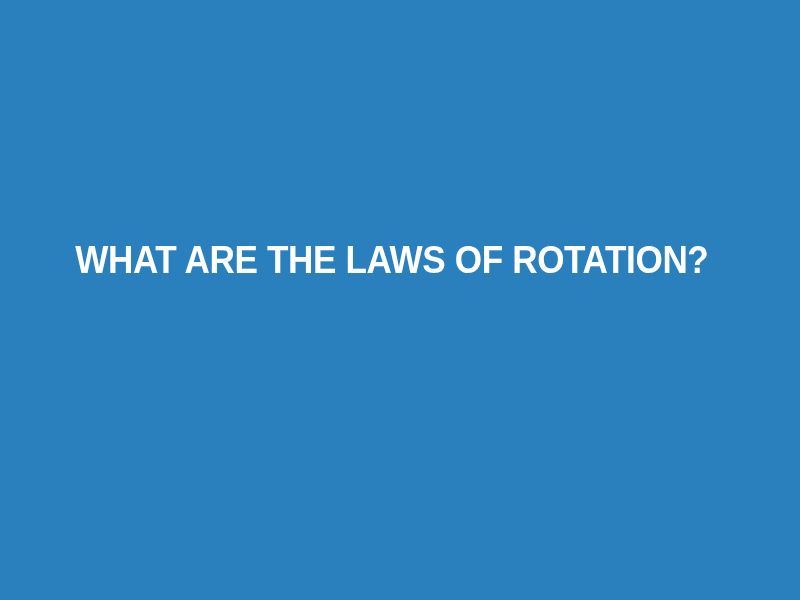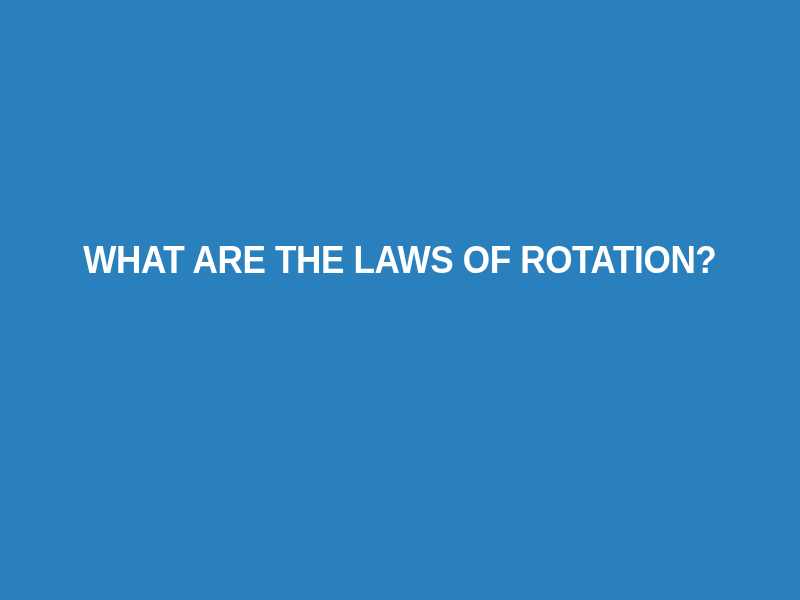--- a/index.html
+++ b/index.html
@@ -27,21 +27,20 @@
   }
 
   .title-block {
     position: absolute;
     left: 0;
     top: 0;
     width: 800px;
     height: 528px;
     display: flex;
     align-items: center;
-    justify-content: center;
     padding-bottom: 8px;      
     box-sizing: border-box;
   }
 
   .page-title {
     margin: 0;
     padding: 0 40px;
     color: #ffffff;
     font-family: "Liberation Sans", "DejaVu Sans", sans-serif;
     font-size: 39px;

